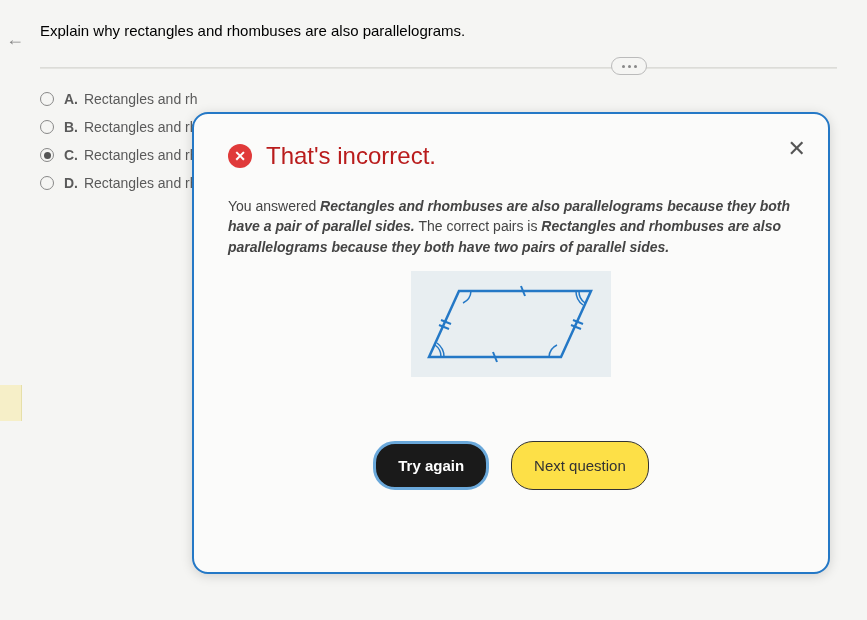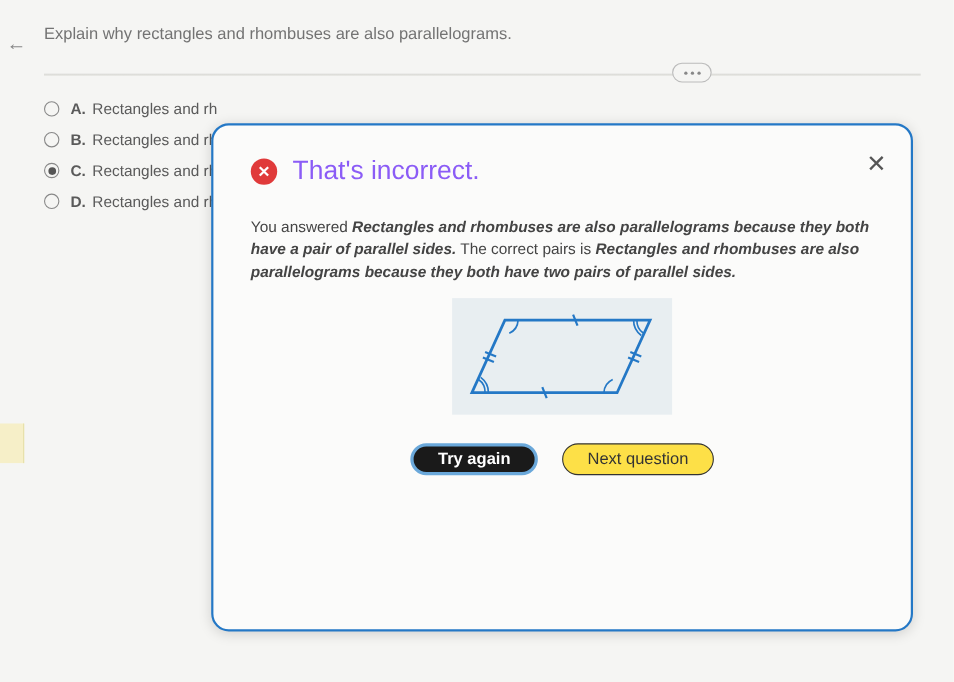--- a/index.html
+++ b/index.html
@@ -21,21 +21,21 @@
     left: 6px;
     top: 30px;
     width: 16px;
     height: 16px;
     font-size: 18px;
     color: #888;
     line-height: 1;
   }
   .question-text {
     font-size: 15px;
-    color: #737373;
+    color: #000000;
     margin-bottom: 28px;
   }
   .divider {
     height: 2px;
     background: linear-gradient(to bottom, #d8d8d4, #e8e8e4);
     position: relative;
     margin-bottom: 22px;
   }
   .dots-pill {
     position: absolute;
@@ -98,21 +98,21 @@
     gap: 14px;
     margin-bottom: 26px;
   }
   .x-badge {
     width: 24px; height: 24px; border-radius: 50%; background: #e03a3a;
     display: inline-flex; align-items: center; justify-content: center;
     color: #fff; font-weight: bold; font-size: 14px;
   }
   .modal-title {
     font-size: 24px;
-    color: #8b5cf6;
+    color: #b91c1c;
   }
   .close-x {
     position: absolute;
     right: 22px;
     top: 22px;
     font-size: 22px;
     color: #555;
     cursor: pointer;
     font-weight: 300;
   }
@@ -136,23 +136,24 @@
     align-items: center;
     justify-content: center;
   }
   .modal-actions {
     display: flex;
     justify-content: center;
     gap: 22px;
   }
   .btn {
     font-size: 15px;
-    padding: 3px 22px;
+    padding: 13px 22px;
     border-radius: 22px;
     cursor: pointer;
+    margin-top: 38px;
   }
   .btn-primary {
     background: #1a1a1a;
     color: #fff;
     border: 3px solid #6aa8da;
     font-weight: bold;
   }
   .btn-secondary {
     background: #fde047;
     color: #333;

